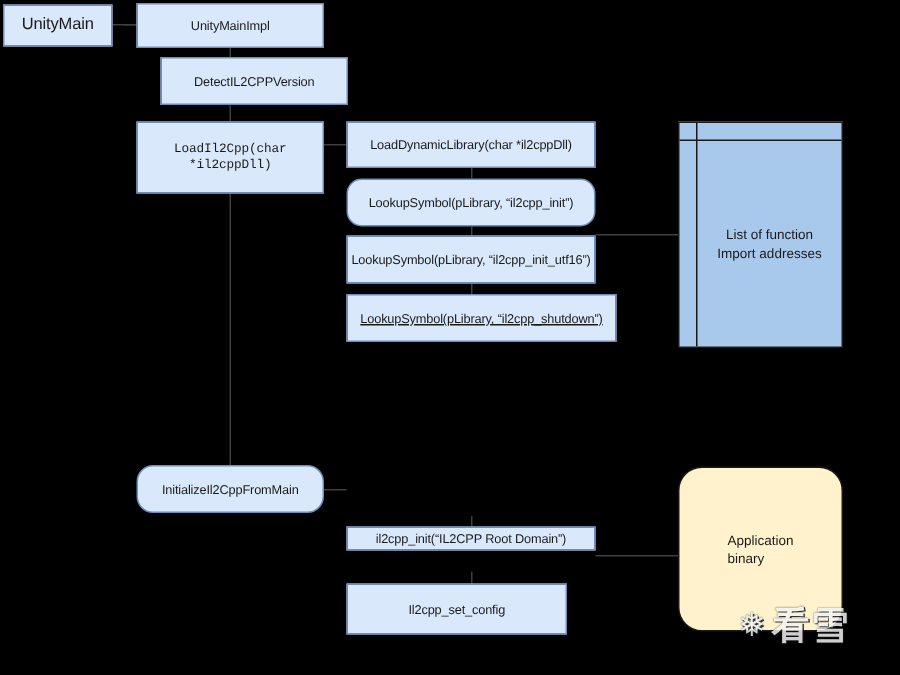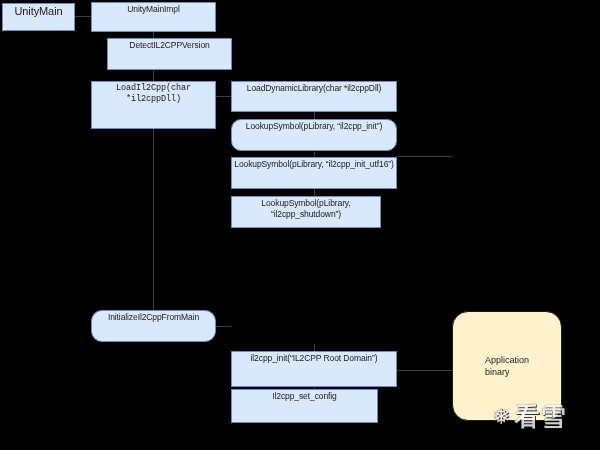--- a/index.html
+++ b/index.html
@@ -17,21 +17,21 @@
   }
   .node {
     position: absolute;
     box-sizing: border-box;
     background: #dae8fc;
     border: 1px solid #6c8ebf;
     color: #1a1a1a;
     display: flex;
     flex-direction: column;
     align-items: center;
-    justify-content: flex-start;
+    justify-content: center;
     text-align: center;
     font-size: 8.5px;
     line-height: 1.25;
     letter-spacing: -0.1px;
     padding: 1px 0;
   }
   .node .line2 {
     display: block;
   }
   .node.italic-sub .line2 {
@@ -170,31 +170,41 @@
   </div>
 
   <div class="node" style="left:231px; top:119px; width:166px; height:32px;border-radius:10px;">
     <span>LookupSymbol(pLibrary, “il2cpp_init”)</span>
   </div>
 
   <div class="node" style="left:231px; top:157px; width:166px; height:32px;">
     <span>LookupSymbol(pLibrary, “il2cpp_init_utf16”)</span>
   </div>
 
-  <div class="node" style="left:231px; top:196px; width:150px; height:32px;">
+  <div class="node" style="left:231px; top:196px; width:180px; height:32px;text-decoration:underline;">
     <span>LookupSymbol(pLibrary, “il2cpp_shutdown”)</span>
   </div>
 
+  <div class="table-node" style="left:452px; top:81px; width:110px; height:151px;">
+    <div class="col-rule"></div>
+    <div class="row-rule"></div>
+    <div class="tbl-label">
+      <div>
+        <div>List of function</div>
+        <div>Import addresses</div>
+      </div>
+    </div>
+  </div>
 
   <div class="node" style="left:91px; top:310px; width:125px; height:32px;border-radius:11px;">
     <span>InitializeIl2CppFromMain</span>
   </div>
 
 
-  <div class="node" style="left:231px; top:351px; width:166px; height:36px;">
+  <div class="node" style="left:231px; top:351px; width:166px; height:16px;">
     <span>il2cpp_init(“IL2CPP Root Domain”)</span>
   </div>
 
   <div class="node" style="left:231px; top:389px; width:147px; height:34px;">
     <span>Il2cpp_set_config</span>
   </div>
 
   <div class="rounded-node" style="left:452px; top:311px; width:110px; height:110px;">
     <div>
       <div>Application</div>

